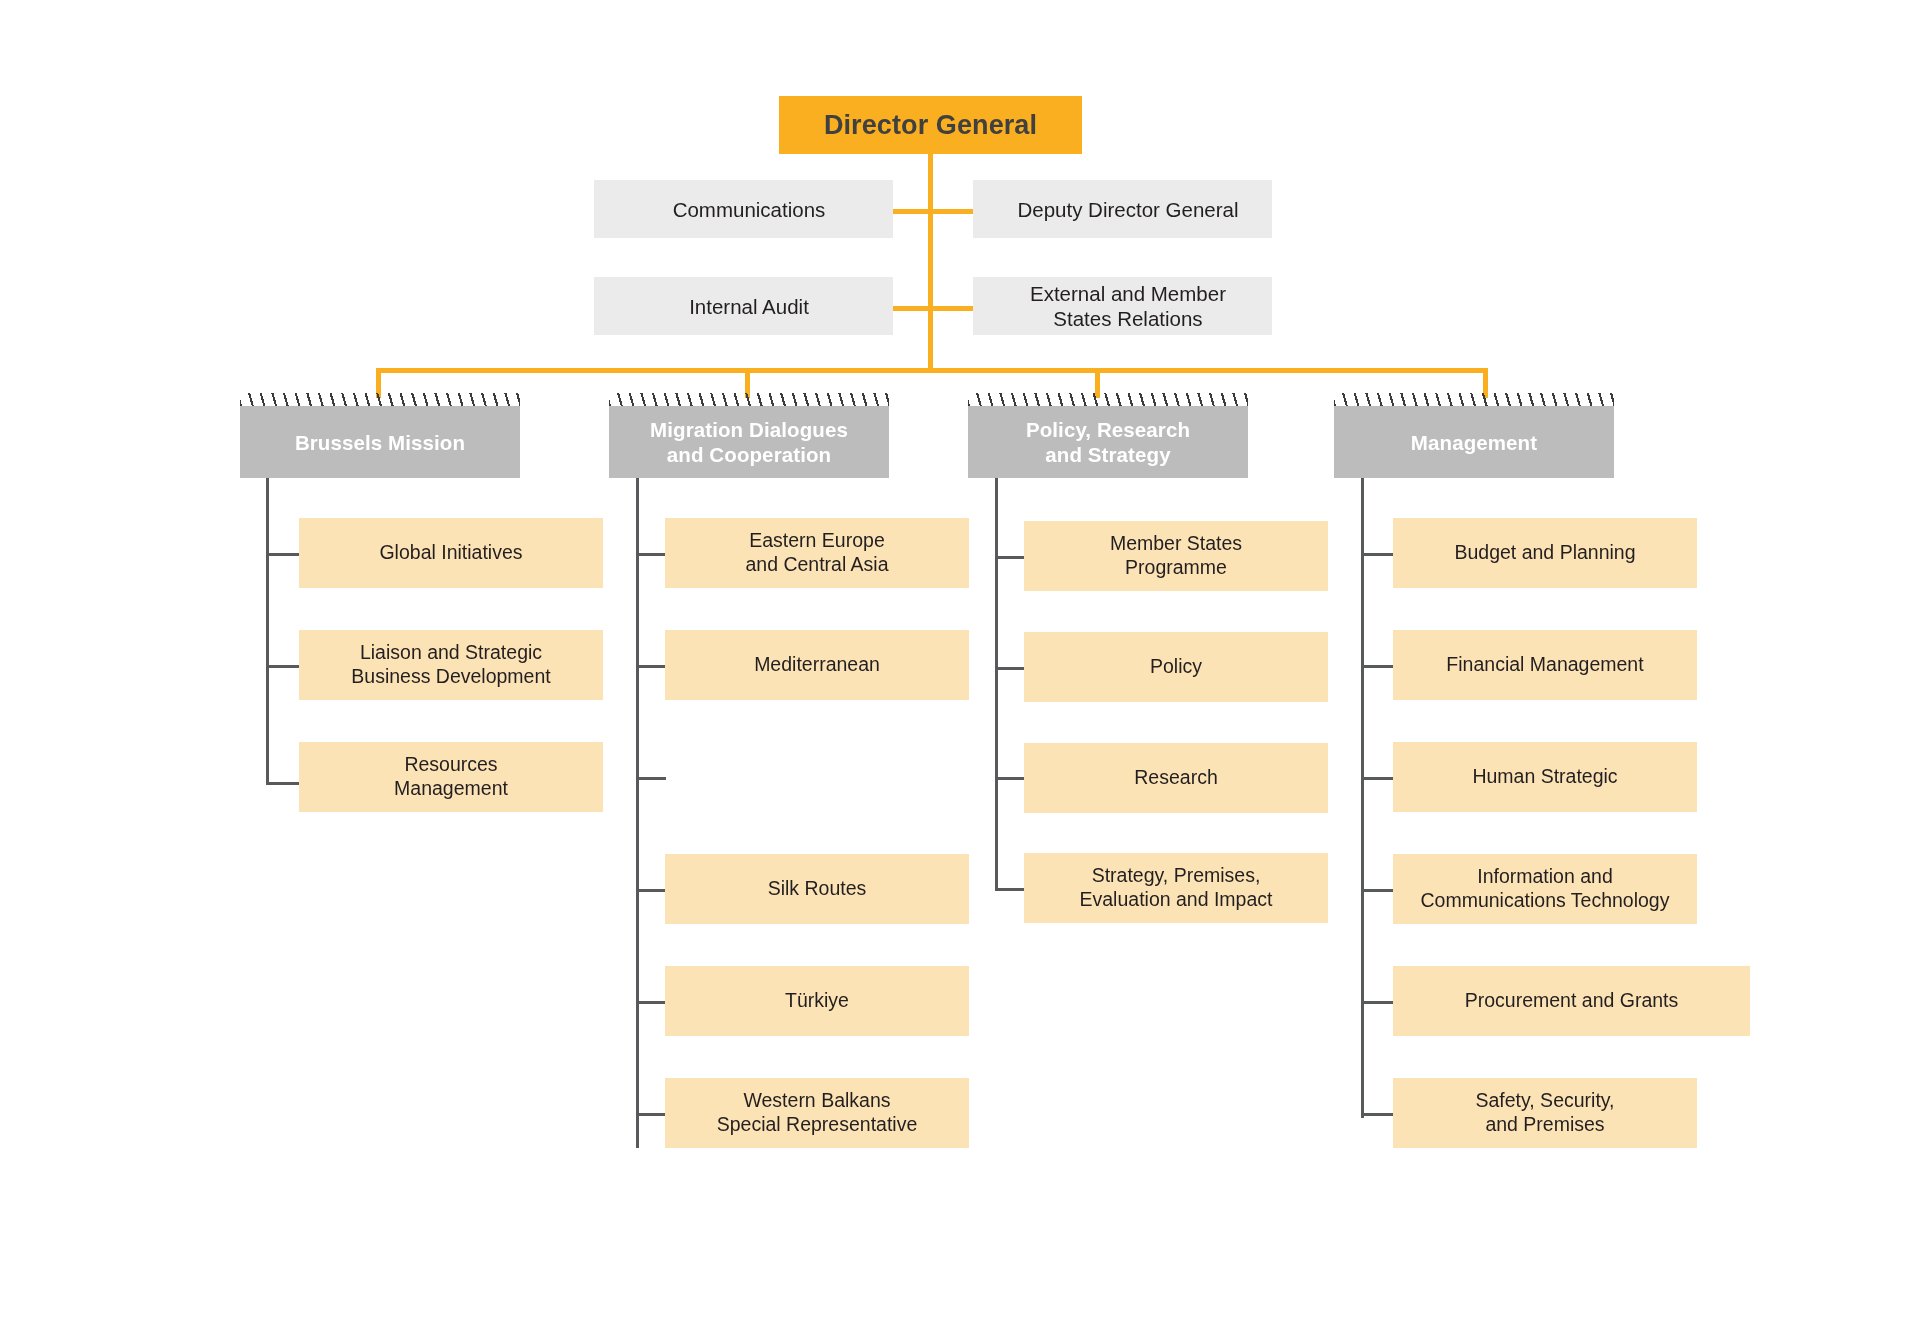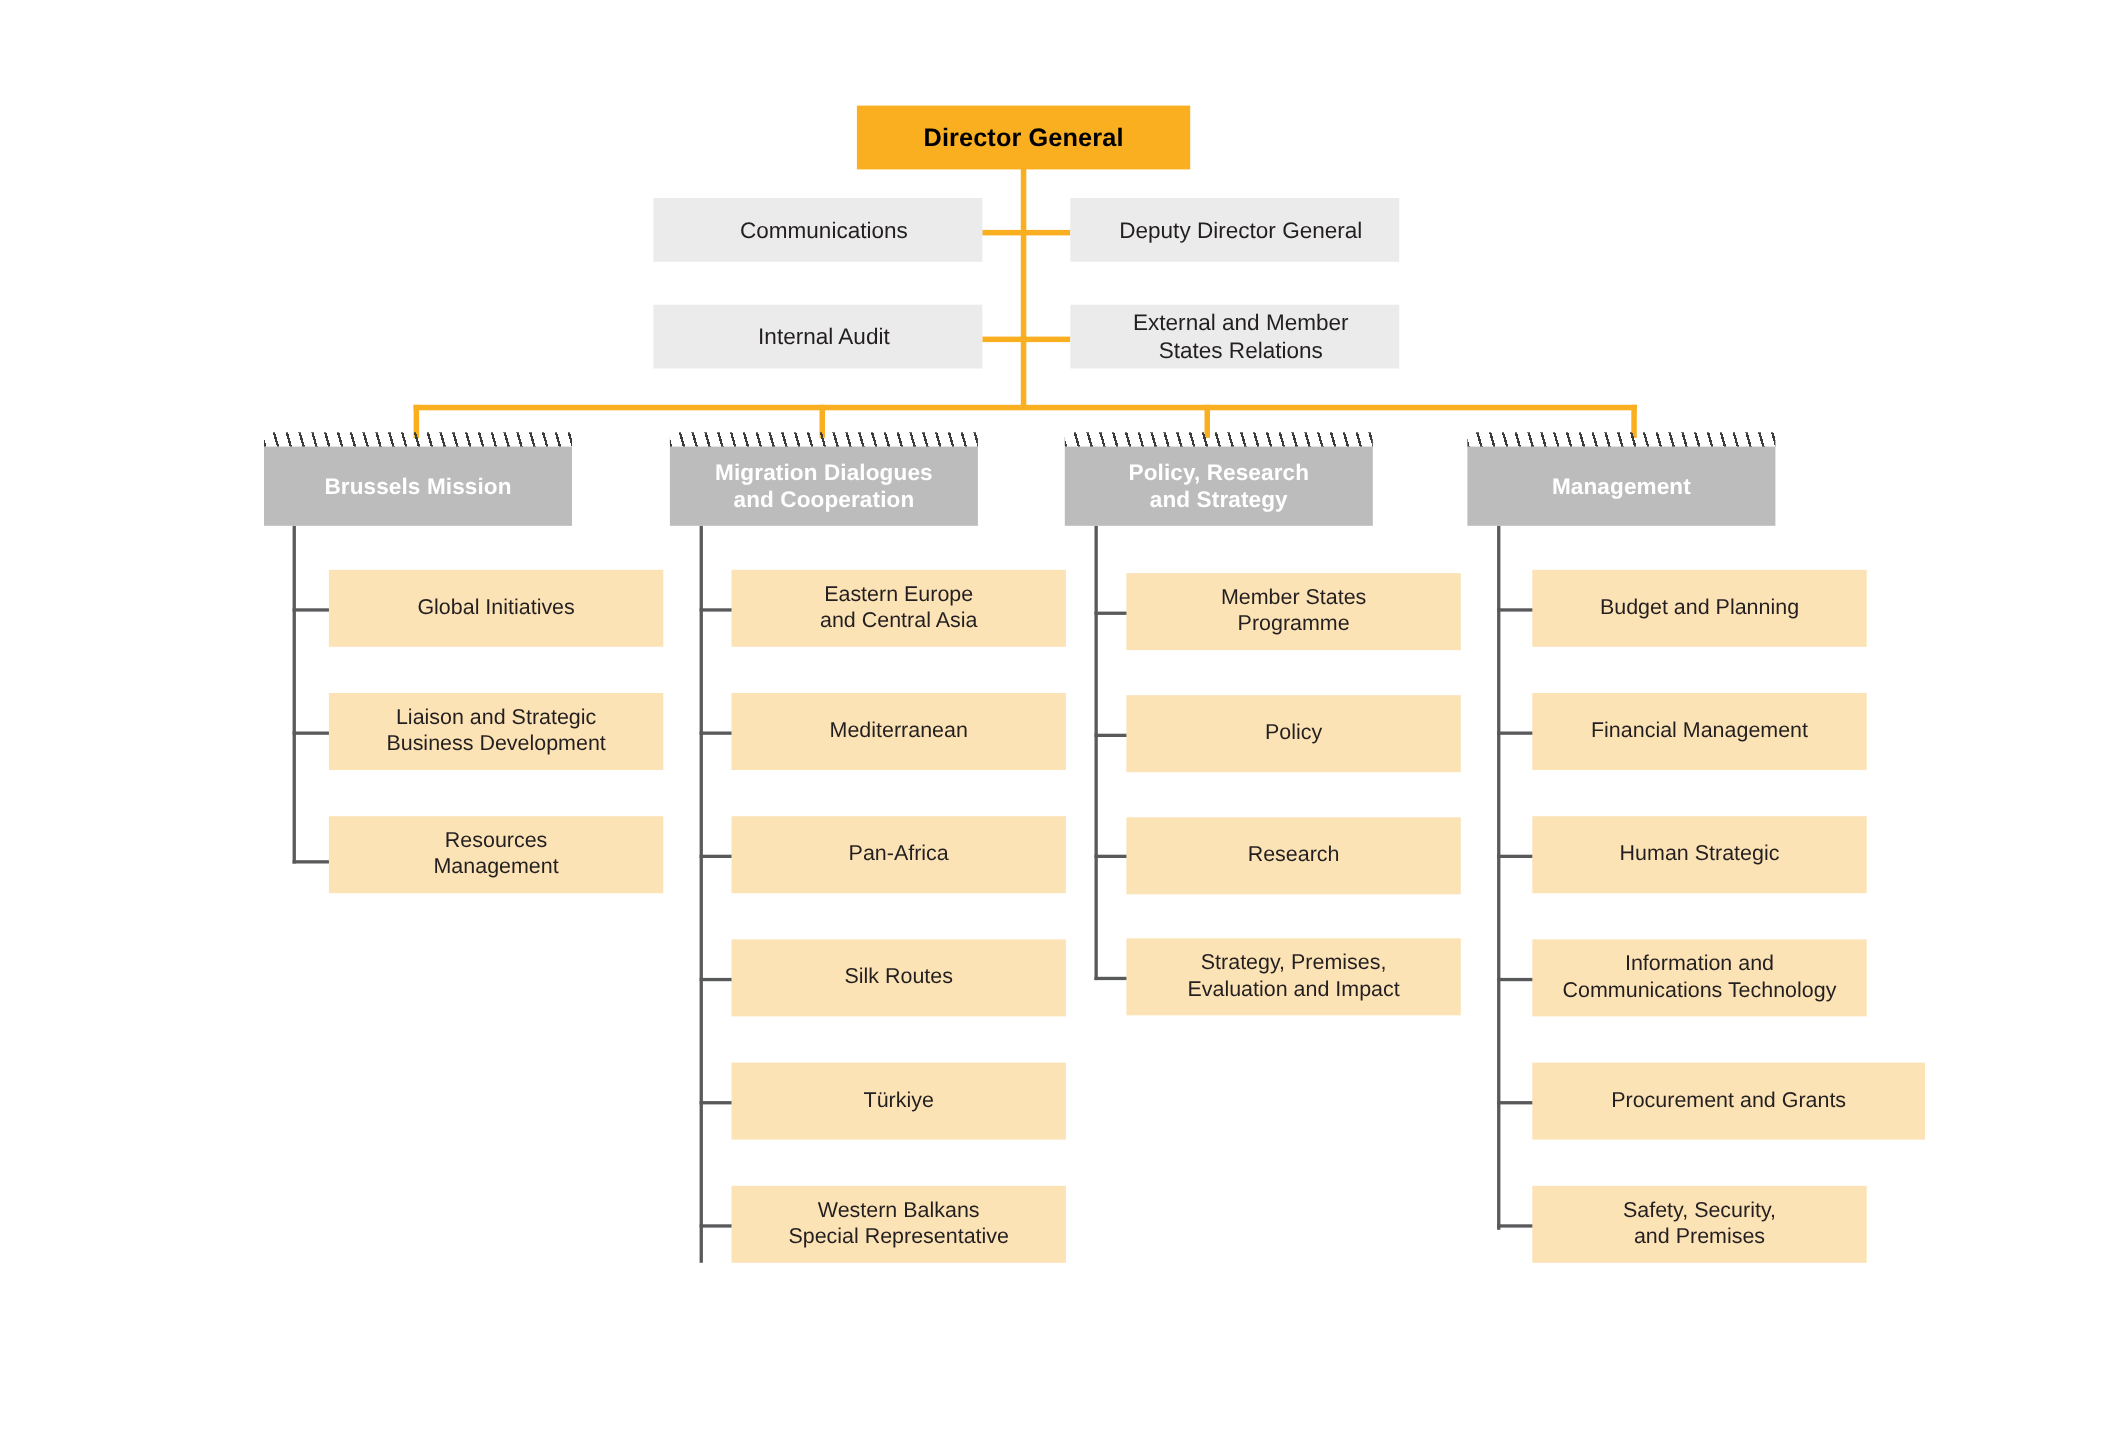--- a/index.html
+++ b/index.html
@@ -27,23 +27,23 @@
     align-items: center;
     justify-content: center;
     text-align: center;
     line-height: 1.22;
     z-index: 3;
     white-space: pre-line;
   }
 
   .node-root {
     background: #f9af20;
-    color: #000000;
+    color: #404040;
     font-weight: bold;
-    font-size: 23px;
+    font-size: 27px;
     letter-spacing: .1px;
   }
 
   .node-staff {
     background: #ebebeb;
     color: #231f20;
     font-size: 20.5px;
     padding-left: 11px;
   }
 
@@ -156,21 +156,20 @@
 
   <div class="node node-unit" style="left:299px; top:518px; width:304px; height:70px;">Global Initiatives</div>
   <div class="node node-unit" style="left:299px; top:630px; width:304px; height:70px;">Liaison and Strategic
 Business Development</div>
   <div class="node node-unit" style="left:299px; top:742px; width:304px; height:70px;">Resources
 Management</div>
 
   <div class="node node-unit" style="left:665px; top:518px; width:304px; height:70px;">Eastern Europe
 and Central Asia</div>
   <div class="node node-unit" style="left:665px; top:630px; width:304px; height:70px;">Mediterranean</div>
-  <div class="node node-unit" style="left:665px; top:742px; width:304px; height:70px;">Pan-Africa</div>
   <div class="node node-unit" style="left:665px; top:854px; width:304px; height:70px;">Silk Routes</div>
   <div class="node node-unit" style="left:665px; top:966px; width:304px; height:70px;">Türkiye</div>
   <div class="node node-unit" style="left:665px; top:1078px; width:304px; height:70px;">Western Balkans
 Special Representative</div>
 
   <div class="node node-unit" style="left:1024px; top:521px; width:304px; height:70px;">Member States
 Programme</div>
   <div class="node node-unit" style="left:1024px; top:632px; width:304px; height:70px;">Policy</div>
   <div class="node node-unit" style="left:1024px; top:743px; width:304px; height:70px;">Research</div>
   <div class="node node-unit" style="left:1024px; top:853px; width:304px; height:70px;">Strategy, Premises,

